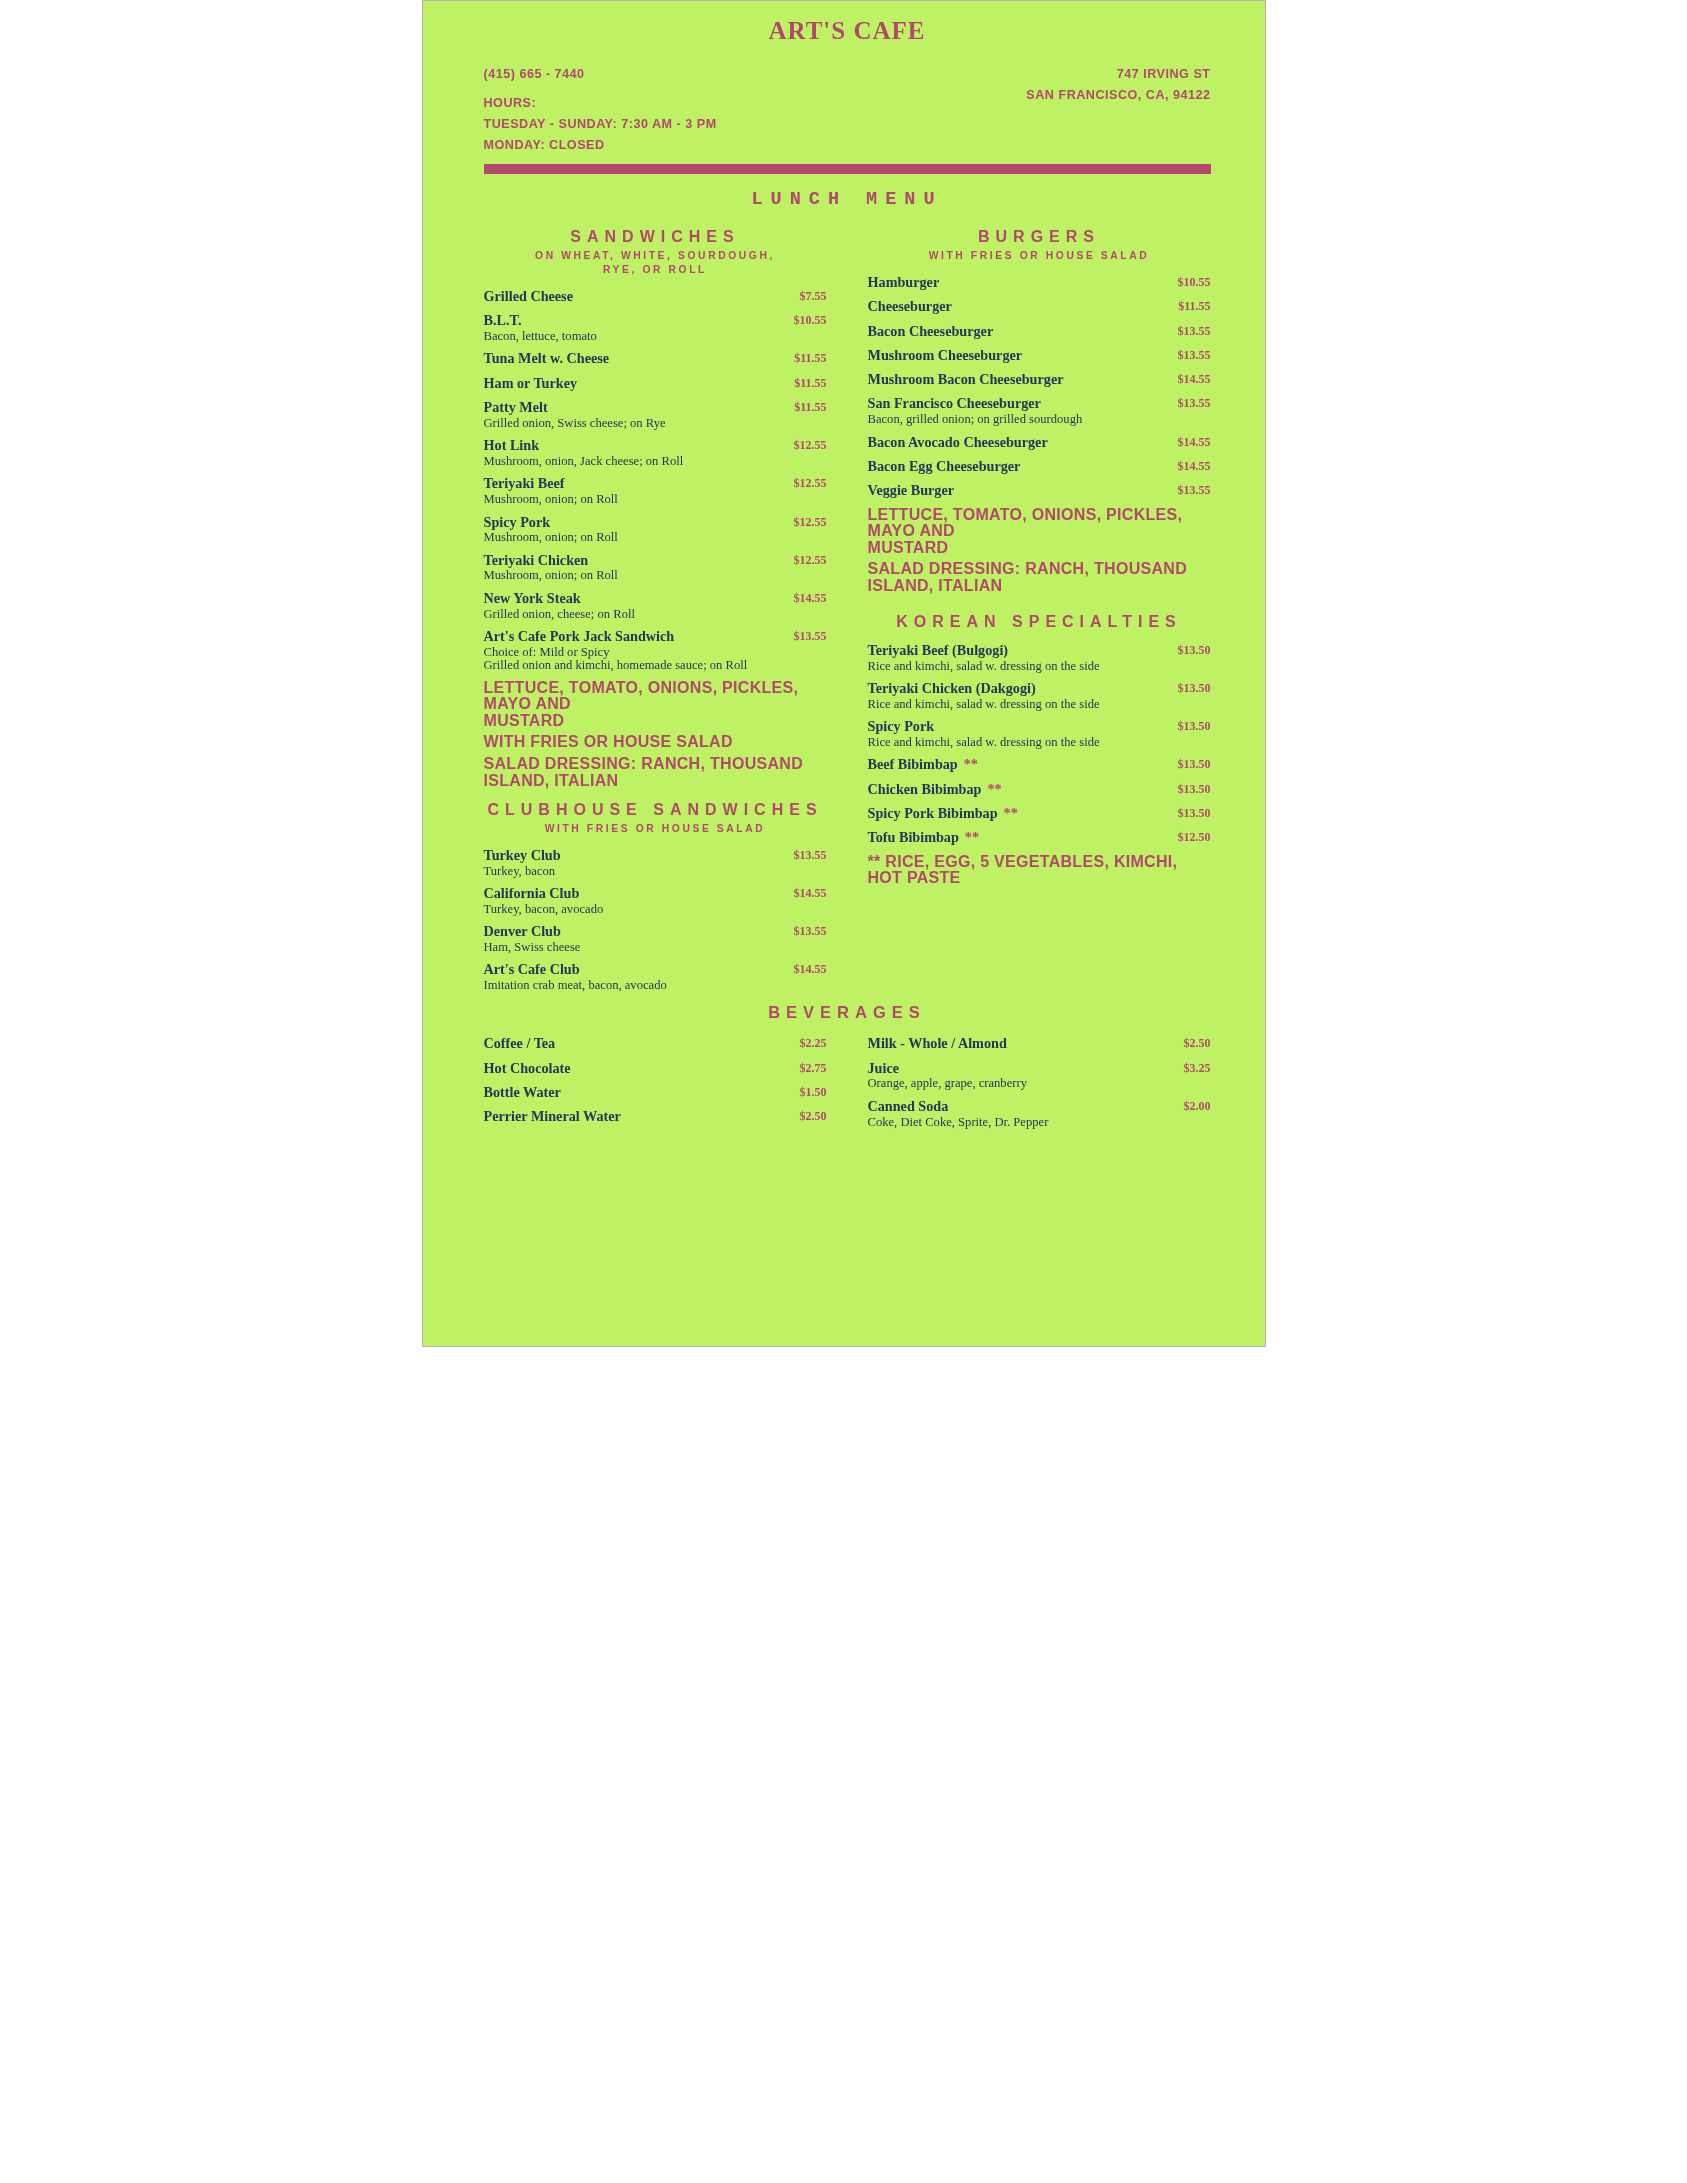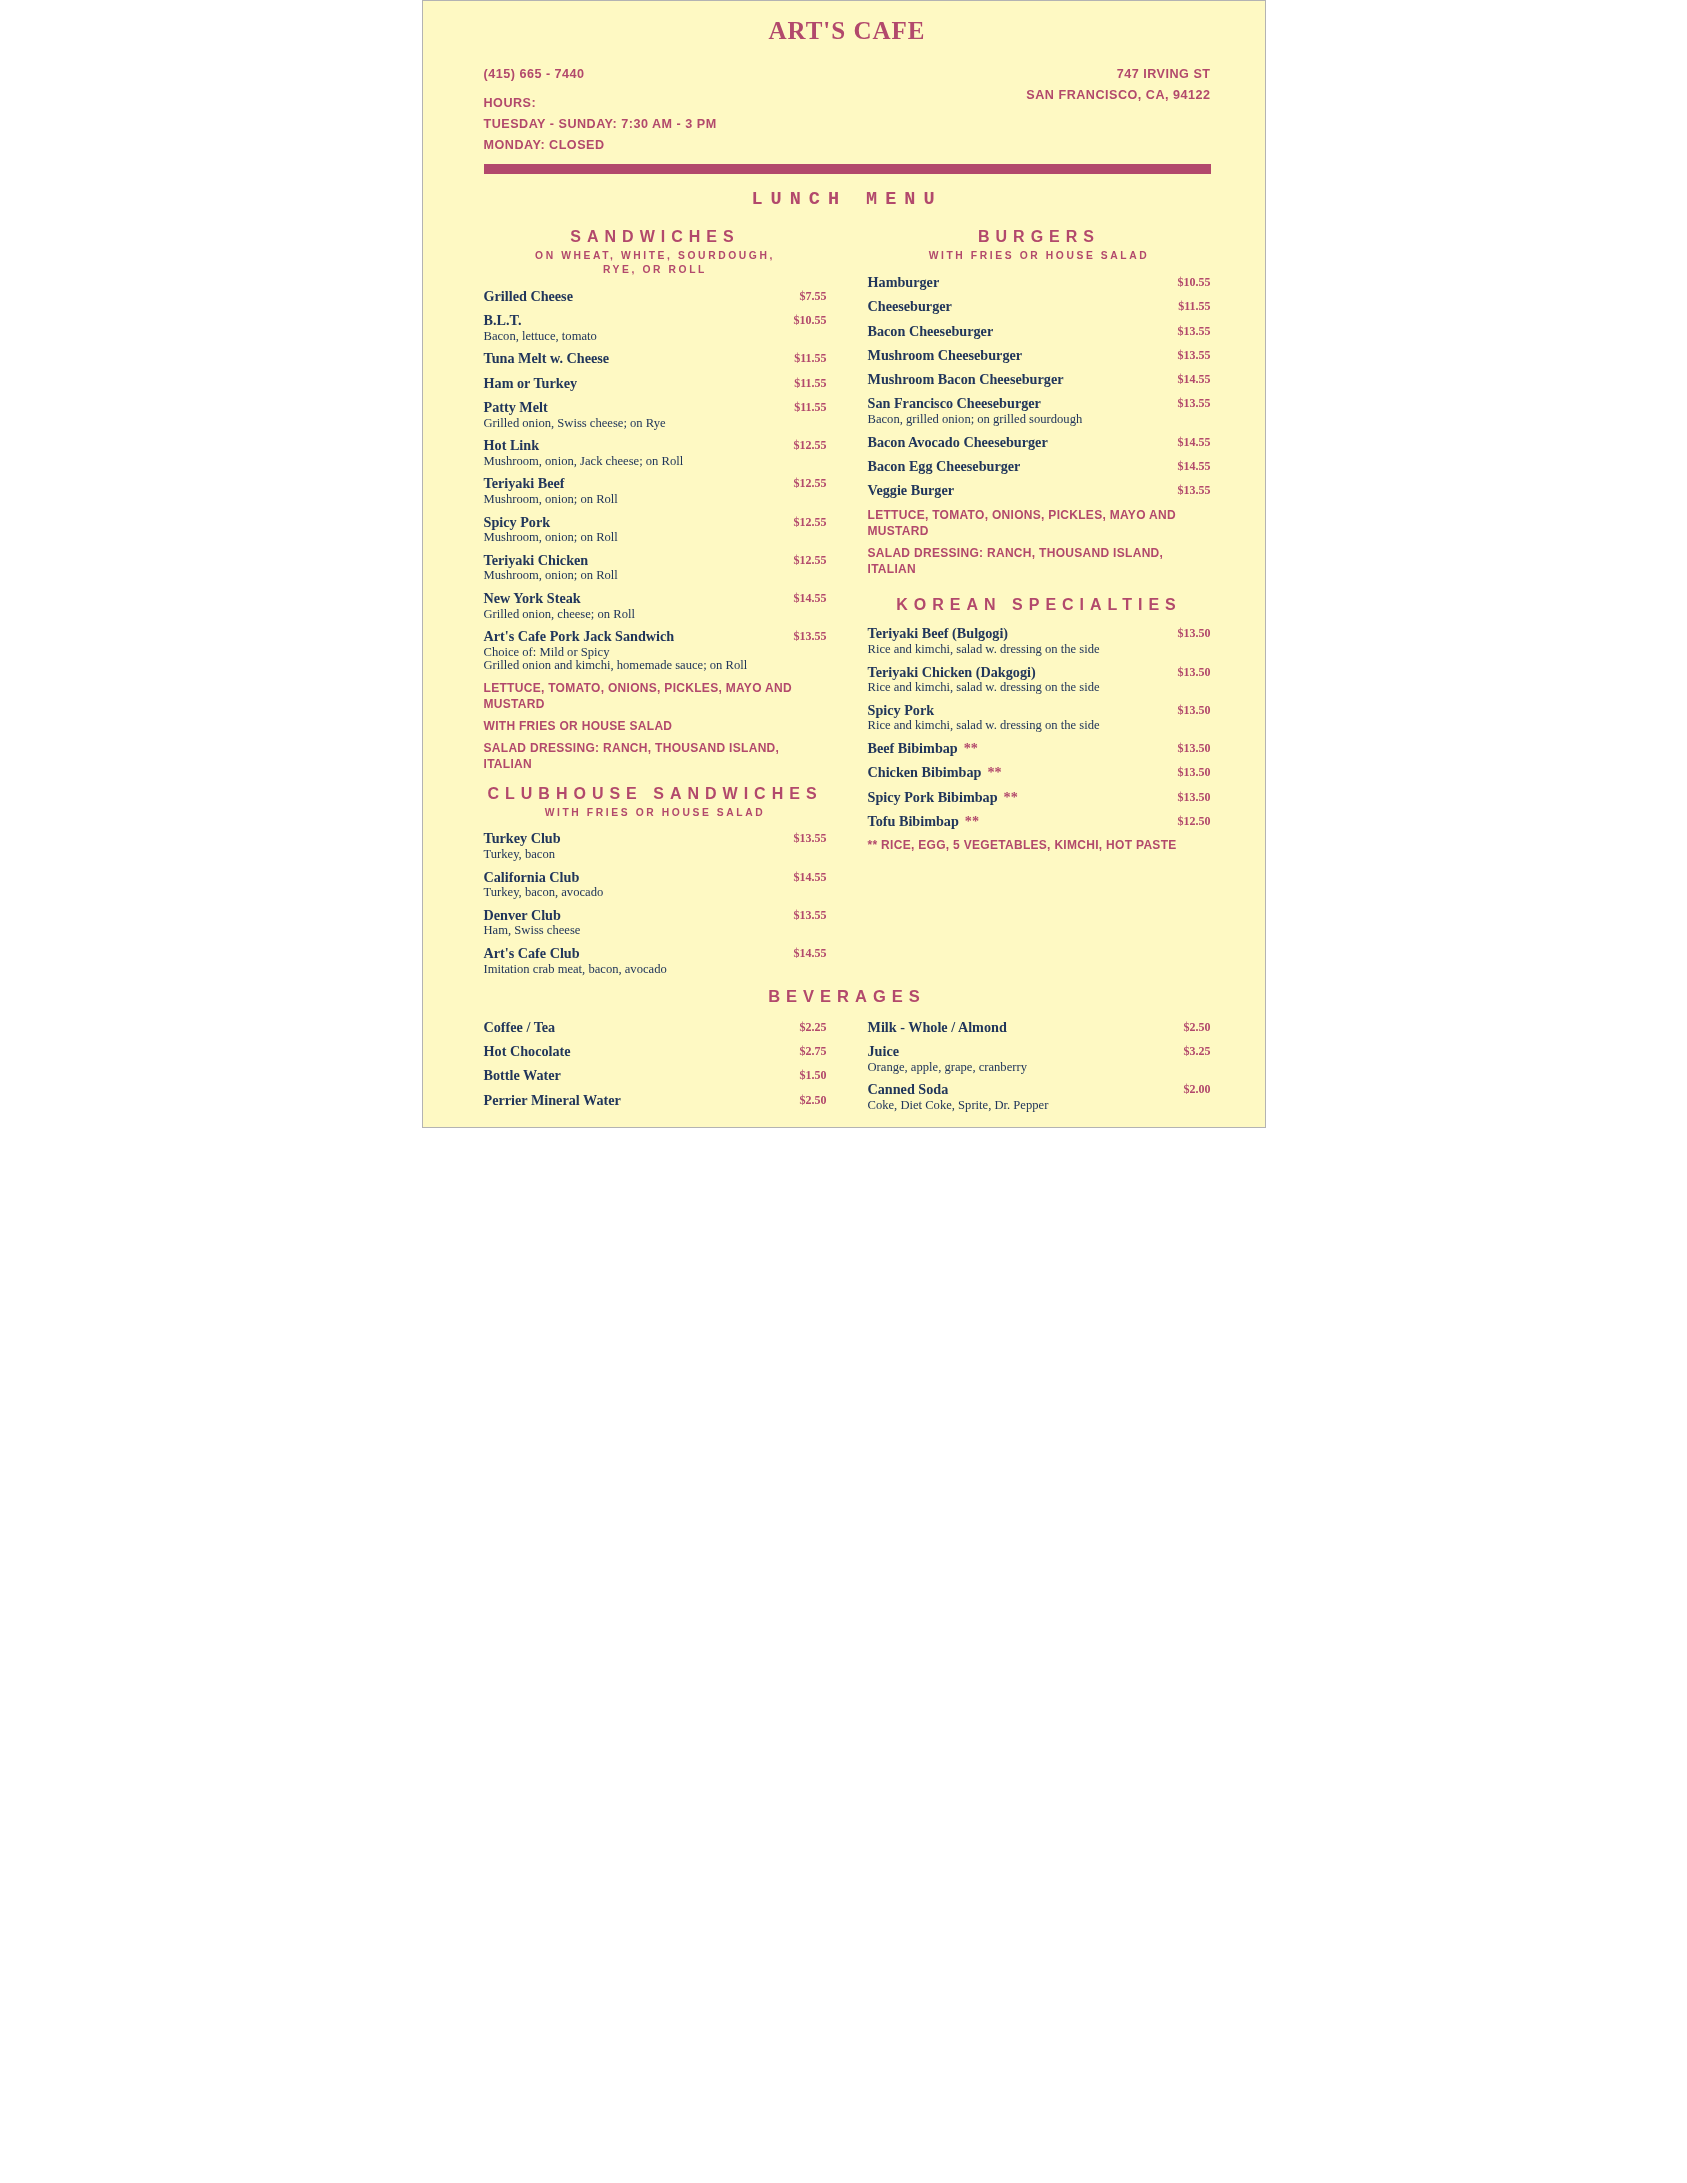--- a/index.html
+++ b/index.html
@@ -3,21 +3,21 @@
 <meta charset="utf-8">
 <style>
   :root{
     --accent:#b2496c;
     --navy:#21365b;
   }
   *{box-sizing:border-box;}
   html,body{margin:0;padding:0;background:#ffffff;}
   body{font-family:"Liberation Sans",sans-serif;}
   .page{
-    width:844px;height:1128px;margin:0 auto;background:#fef9c3;
+    width:844px;height:1347px;margin:0 auto;background:#bef264;
     border:0.7px solid #b3b3b3;padding:14.6px 54px 0 61px;overflow:hidden;position:relative;
   }
   
   .title{
     text-align:center;font-family:"Liberation Serif",serif;font-weight:700;
     font-size:25px;letter-spacing:1px;color:var(--accent);line-height:30px;
   }
   .hrow{display:flex;justify-content:space-between;align-items:flex-start;margin-top:18px;}
   .contact,.addr{color:var(--accent);font-size:12.6px;font-weight:600;letter-spacing:0.5px;line-height:21px;}
   .phone{margin-bottom:8px;}
@@ -48,21 +48,21 @@
     font-family:"Liberation Serif",serif;font-weight:400;font-size:12.6px;
     color:var(--navy);line-height:13.2px;margin-top:0.7px;white-space:pre-line;
   }
   .pr{
     font-family:"Liberation Serif",serif;font-weight:700;font-size:12px;
     color:var(--accent);line-height:17px;margin-left:9.3px;white-space:nowrap;
   }
   .mk{color:var(--accent);margin-left:6px;}
   .notes{margin-top:4px;}
   .note{
-    color:var(--accent);font-weight:600;font-size:12px;letter-spacing:0.3px;
+    color:var(--accent);font-weight:600;font-size:16px;letter-spacing:0.3px;
     line-height:16.5px;white-space:pre-line;margin:0 0 5.3px;
   }
   .sec2{margin-top:12px;}
   .sec-k{margin-top:18.5px;}
   .bev-h{
     text-align:center;color:var(--accent);font-weight:700;font-size:16.5px;
     letter-spacing:6px;line-height:20px;margin:2.6px 0 13.2px;
   }
 </style>
 </head>

